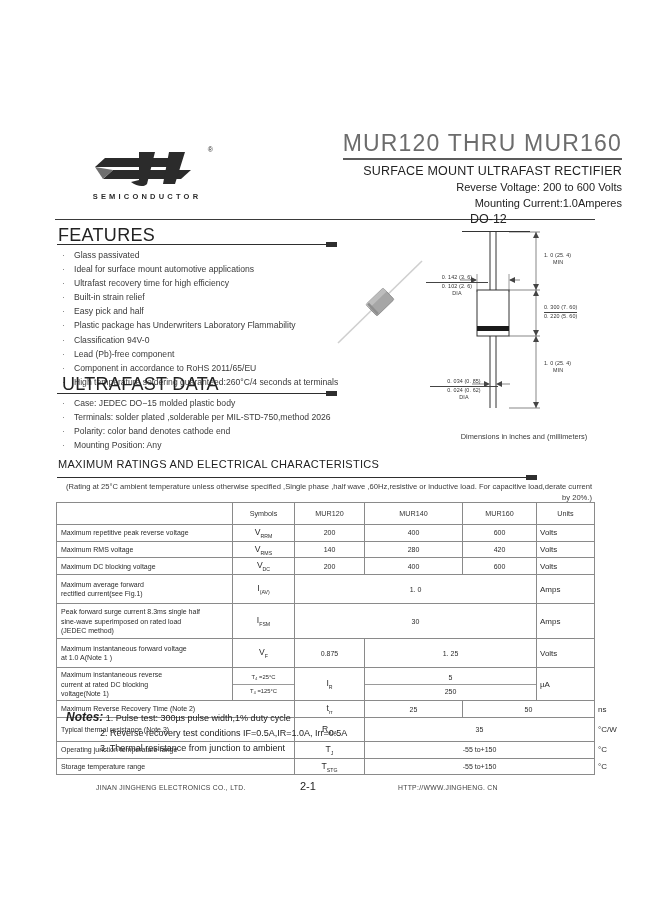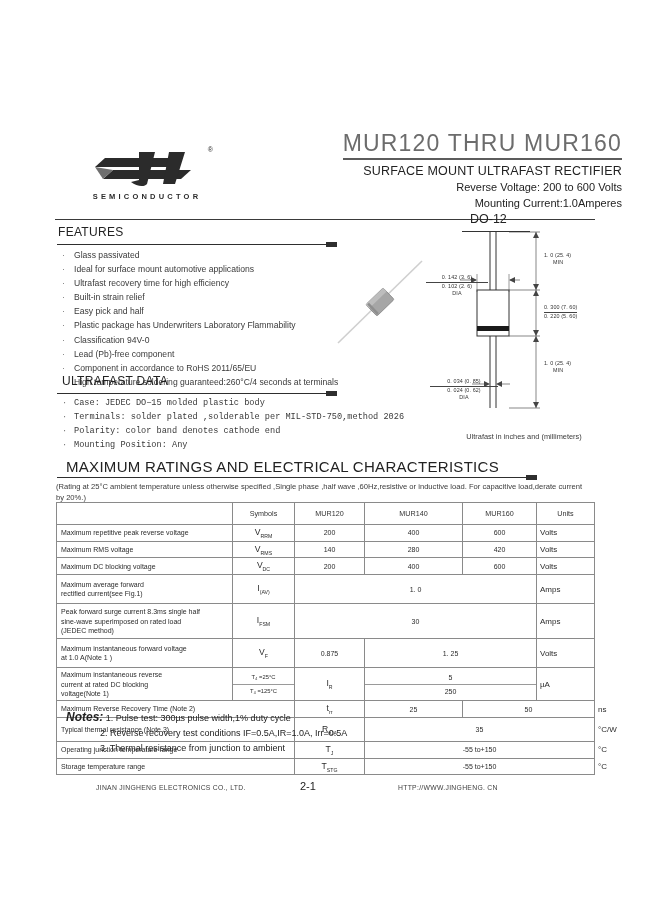--- a/index.html
+++ b/index.html
@@ -13,42 +13,42 @@
   .logo-reg{position:absolute;right:-6px;top:-2px;font-size:7px;color:#2b2b2b;}
   .logo-sub{font-size:7.5px;letter-spacing:3.2px;color:#2b2b2b;margin-top:4px;font-weight:600;}
   .title-block{position:absolute;right:28px;top:0;text-align:right;}
   .part-title{font-size:23px;letter-spacing:1.2px;color:#6c6c6c;font-weight:400;line-height:1.15;}
   .title-rule{height:2px;background:#5c5c5c;margin:2px 0 3px 0;width:100%;}
   .subtitle{font-size:12.5px;color:#222;letter-spacing:.2px;line-height:1.35;}
   .subline{font-size:11px;color:#222;line-height:1.4;}
   .hrule{position:absolute;left:55px;top:219px;width:540px;height:1.4px;background:#3a3a3a;}
 
   
-  .sec-h{position:absolute;font-size:12px;color:#222;letter-spacing:.3px;font-weight:400;}
+  .sec-h{position:absolute;font-size:18px;color:#222;letter-spacing:.3px;font-weight:400;}
   .sec-rule{position:absolute;height:1.3px;background:#2e2e2e;}
   .sec-rule .cap{position:absolute;right:0;top:-2.2px;width:11px;height:5px;background:#2e2e2e;}
 
   
   .blist{position:absolute;font-size:8.6px;color:#3a3a3a;line-height:14.1px;}
   .blist div{white-space:nowrap;}
   .blist .b{display:inline-block;width:12px;color:#777;}
 
   
   .diode{position:absolute;left:330px;top:255px;width:100px;height:95px;}
 
   
   .pkg{position:absolute;left:424px;top:212px;width:200px;height:232px;}
   .pkg .lbl{position:absolute;font-size:12.5px;color:#222;}
   .pkg .ul{position:absolute;height:1.2px;background:#333;}
   .dim{position:absolute;font-size:5.4px;color:#333;line-height:7.2px;letter-spacing:.1px;text-align:center;white-space:nowrap;}
   .dim .fr{border-bottom:.8px solid #444;padding-bottom:.5px;}
   .cap-note{position:absolute;left:424px;top:432px;width:200px;text-align:center;font-size:7.4px;color:#3b3b3b;}
 
   
-  .rat-note{position:absolute;left:56px;top:477px;width:536px;font-size:7.6px;color:#3a3a3a;line-height:11px;}
+  .rat-note{position:absolute;left:56px;top:477px;width:536px;font-size:7.6px;color:#3a3a3a;line-height:11px;text-align:right;}
 
   table.main{position:absolute;left:56px;top:502px;width:538px;border-collapse:collapse;table-layout:fixed;}
   table.main td{border:1px solid #8a8a8a;font-size:7px;color:#2b2b2b;padding:2px 3px;vertical-align:middle;}
   table.main td.lbl{text-align:left;line-height:9.3px;padding-left:4px;}
   table.main td.ctr{text-align:center;}
   table.main td.sym{text-align:center;font-size:8.6px;}
   table.main td.un{text-align:left;font-size:8px;}
   table.main td.hd{text-align:center;font-size:7.2px;color:#333;height:17px;}
   table.main .sub{font-size:5.2px;vertical-align:sub;letter-spacing:0;}
   table.main td.irow{padding:0;}
@@ -126,21 +126,21 @@
         <rect x="39" y="40" width="2.5" height="14" fill="#8e8e8e"></rect>
       </g>
     </svg>
   </div>
 
   <div class="sec-h" style="left:62px;top:374px;">ULTRAFAST DATA</div>
   <div class="sec-rule" style="left:57px;top:393px;width:280px;">
       <span class="cap"></span>
     </div>
 
-  <div class="blist" style="left:62px;top:396px;font-family:Liberation Mono, monospace;">
+  <div class="blist" style="left:62px;top:396px;">
     <div><span class="b">·</span><span>Case: JEDEC DO−15  molded plastic body</span></div>
     <div><span class="b">·</span><span>Terminals: solder plated ,solderable per MIL-STD-750,method 2026</span></div>
     <div><span class="b">·</span><span>Polarity: color band denotes cathode end</span></div>
     <div><span class="b">·</span><span>Mounting Position: Any</span></div>
   </div>
 
   <div class="pkg">
     <div class="lbl" style="left:46px;top:0;">DO-12</div>
     <div class="ul" style="left:38px;top:19px;width:68px;"></div>
 
@@ -201,23 +201,23 @@
     <div class="dim" style="left:120px;top:92px;width:62px;text-align:left;">
       <div class="fr" style="display:inline-block;">0. 300 (7. 60)</div>
       <div>0. 220 (5. 60)</div>
     </div>
 
     <div class="dim" style="left:120px;top:148px;width:60px;text-align:left;">
       <div>1. 0 (25. 4)</div>
       <div style="padding-left:9px;">MIN</div>
     </div>
   </div>
-  <div class="cap-note">Ultrafast in inches and (millimeters)</div>
-
-  <div class="sec-h" style="left:58px;top:458px;font-size:15px;margin-left:8px;">MAXIMUM RATINGS AND ELECTRICAL CHARACTERISTICS</div>
+  <div class="cap-note">Dimensions in inches and (millimeters)</div>
+
+  <div class="sec-h" style="left:58px;top:458px;font-size:11px;">MAXIMUM RATINGS AND ELECTRICAL CHARACTERISTICS</div>
   <div class="sec-rule" style="left:57px;top:477px;width:480px;">
       <span class="cap"></span>
     </div>
   <div class="rat-note" style="top:481px;">(Rating at 25°C ambient temperature unless otherwise specified ,Single phase ,half wave ,60Hz,resistive or inductive load. For capacitive load,derate current by 20%.)</div>
 
   <table class="main">
     <colgroup>
       <col style="width:176px">
         <col style="width:62px">
         <col style="width:70px">

